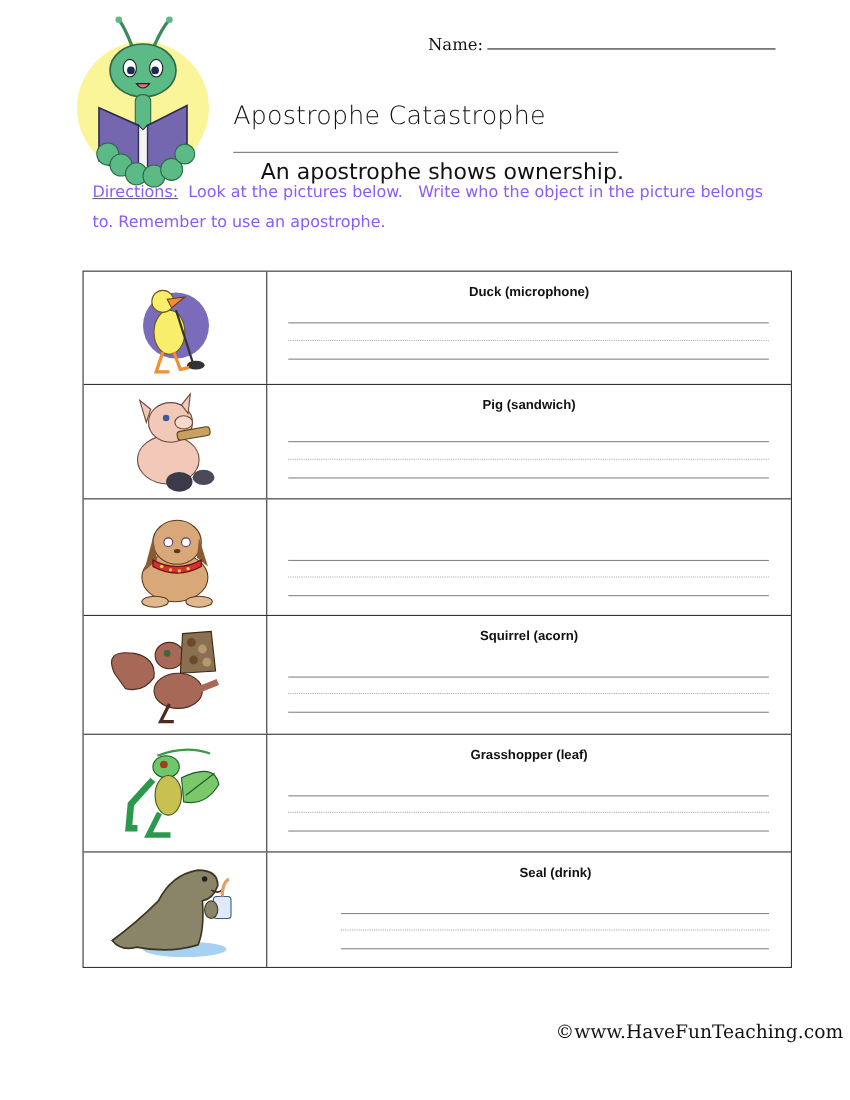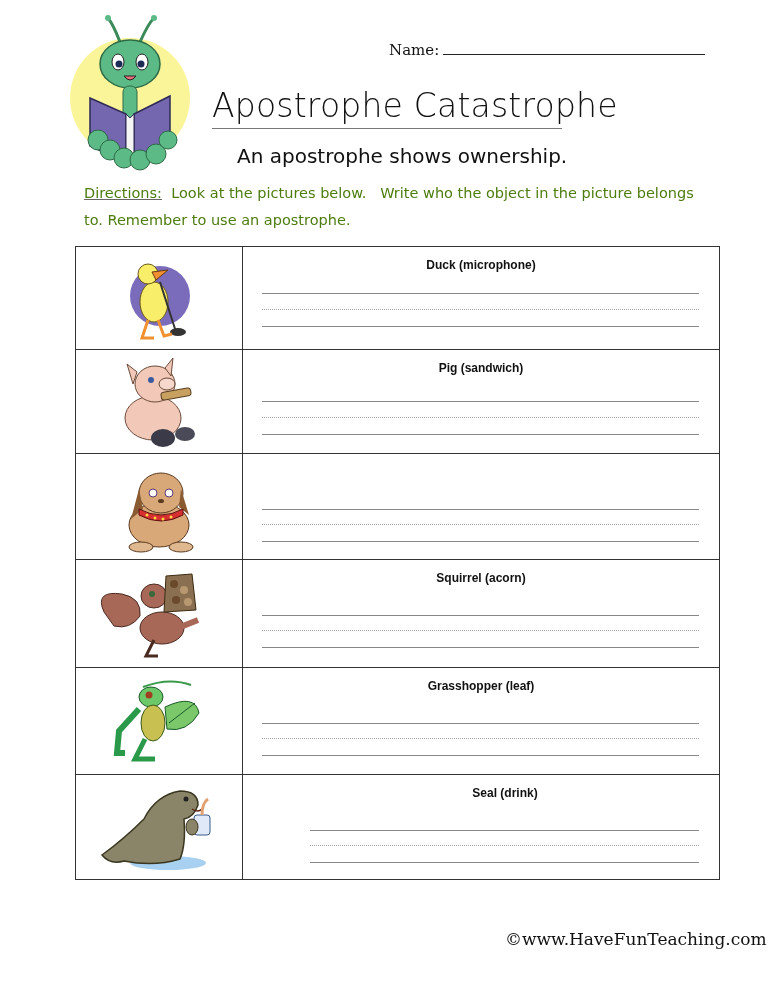--- a/index.html
+++ b/index.html
@@ -1,26 +1,26 @@
 <!DOCTYPE html>
 <html><head>
   <meta charset="utf-8">
   <style>
     html, body { margin: 0; padding: 0; background: #ffffff; }
     body { width: 773px; height: 1000px; position: relative; overflow: hidden; font-family: "DejaVu Sans", sans-serif; color: #111; }
 
     .logo { position: absolute; left: 68px; top: 12px; width: 130px; height: 160px; }
 
-    .name-line { position: absolute; left: 389px; top: 40px; font-family: "DejaVu Serif", serif; font-size: 15px; color: #111; white-space: nowrap; }
+    .name-line { position: absolute; left: 389px; top: 30px; font-family: "DejaVu Serif", serif; font-size: 15px; color: #111; white-space: nowrap; }
     .name-line .blank { display: inline-block; width: 262px; border-bottom: 1px solid #222; margin-left: 4px; height: 14px; vertical-align: baseline; }
 
-    .title { position: absolute; left: 212px; top: 86px; width: 350px; font-family: "DejaVu Sans", sans-serif; font-weight: 200; font-size: 33px; letter-spacing: 0.2px; color: #111; line-height: 40px; border-bottom: 1px solid #777; padding-bottom: 2px; white-space: nowrap; }
+    .title { position: absolute; left: 212px; top: 86px; width: 350px; font-family: "DejaVu Sans", sans-serif; font-weight: 200; font-size: 23px; letter-spacing: 0.2px; color: #111; line-height: 40px; border-bottom: 1px solid #777; padding-bottom: 12px; white-space: nowrap; }
     .subtitle { position: absolute; left: 237px; top: 144px; font-size: 20px; color: #111; white-space: nowrap; font-weight: 400; }
 
-    .directions { position: absolute; left: 84px; top: 180px; width: 620px; font-size: 14.5px; line-height: 27px; color: #4d7c0f; }
+    .directions { position: absolute; left: 84px; top: 162px; width: 620px; font-size: 14.5px; line-height: 27px; color: #8b5cf6; }
     .directions .dir-label { text-decoration: underline; text-decoration-color: #666; }
 
     .table { position: absolute; left: 75px; top: 246px; width: 645px; border: 1.5px solid #333; box-sizing: border-box; }
     .row { display: flex; border-top: 1.5px solid #333; box-sizing: border-box; }
     .row:first-child { border-top: none; }
     .pic-cell { width: 167px; border-right: 1.5px solid #333; display: flex; align-items: center; justify-content: center; box-sizing: border-box; }
     .write-cell { flex: 1; position: relative; }
     .prompt { text-align: center; font-family: "Liberation Sans", sans-serif; font-weight: bold; font-size: 12px; margin-top: 11px; color: #111; }
     .lines { position: absolute; left: 19px; right: 20px; }
     .line-solid { height: 0; border-top: 1.5px solid #888; }

